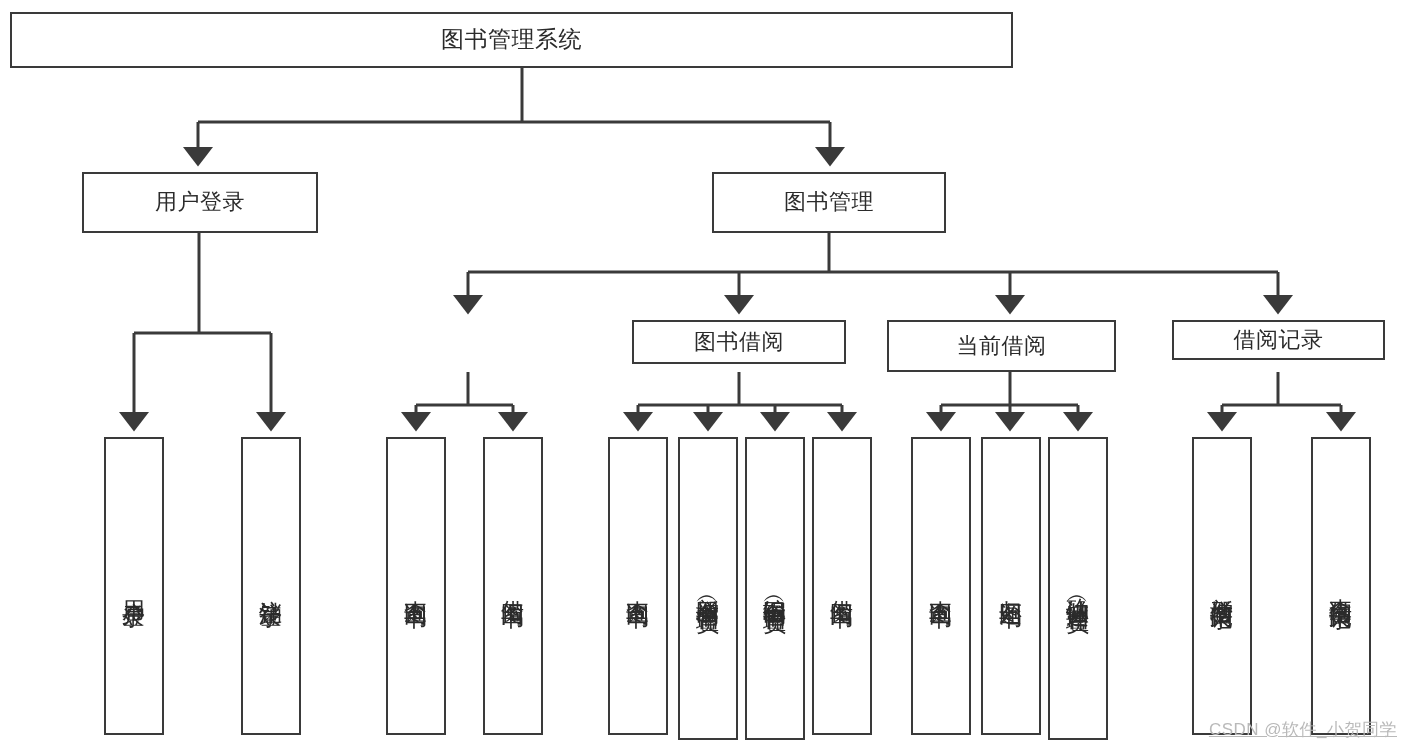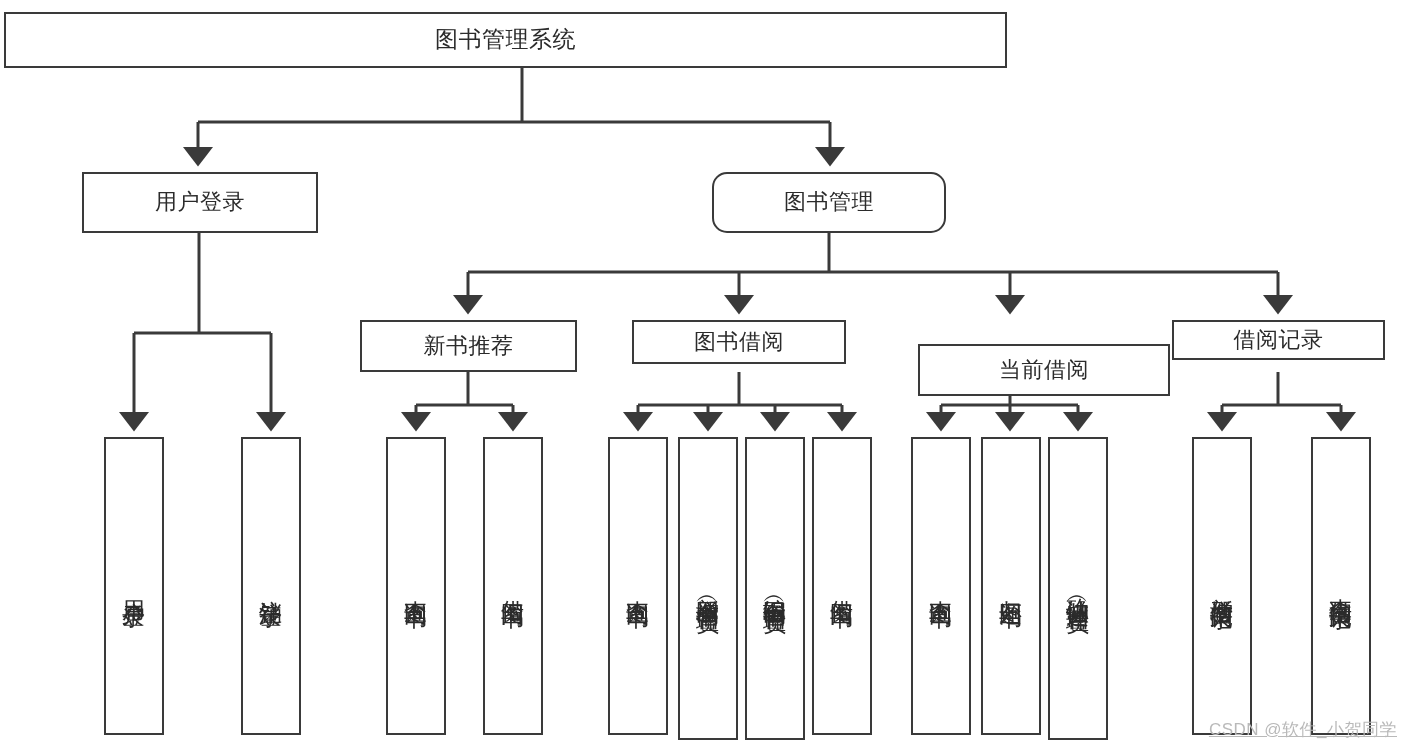--- a/index.html
+++ b/index.html
@@ -117,38 +117,35 @@
       <path d="M1010,405 L1010,421" marker-end="url(#arrow)"></path>
       <path d="M1078,405 L1078,421" marker-end="url(#arrow)"></path>
 
       <path d="M1278,372 L1278,405"></path>
       <path d="M1222,405 L1341,405"></path>
       <path d="M1222,405 L1222,421" marker-end="url(#arrow)"></path>
       <path d="M1341,405 L1341,421" marker-end="url(#arrow)"></path>
     </g>
   </svg>
 
-  <div class="node root h" style="left:4px; top:12px; width:1003px; height:56px;">
+  <div class="node root h" style="left:10px; top:12px; width:1003px; height:56px;">
     <span class="label">图书管理系统</span>
   </div>
 
   <div class="node h" style="left:82px; top:172px; width:236px; height:61px;">
     <span class="label">用户登录</span>
   </div>
-  <div class="node h" style="left:712px; top:172px; width:234px; height:61px;border-radius:15px;">
+  <div class="node h" style="left:712px; top:172px; width:234px; height:61px;">
     <span class="label">图书管理</span>
   </div>
 
-  <div class="node h" style="left:360px; top:320px; width:217px; height:52px;">
-    <span class="label">新书推荐</span>
-  </div>
   <div class="node h" style="left:632px; top:320px; width:214px; height:44px;">
     <span class="label">图书借阅</span>
   </div>
-  <div class="node h" style="left:918px; top:320px; width:252px; height:52px;margin-top:24px;">
+  <div class="node h" style="left:887px; top:320px; width:229px; height:52px;">
     <span class="label">当前借阅</span>
   </div>
   <div class="node h" style="left:1172px; top:320px; width:213px; height:40px;">
     <span class="label">借阅记录</span>
   </div>
 
   <div class="node v" style="left:104px; top:437px; width:60px; height:298px;">
     <span class="label">用户登录</span>
   </div>
   <div class="node v" style="left:241px; top:437px; width:60px; height:298px;">

